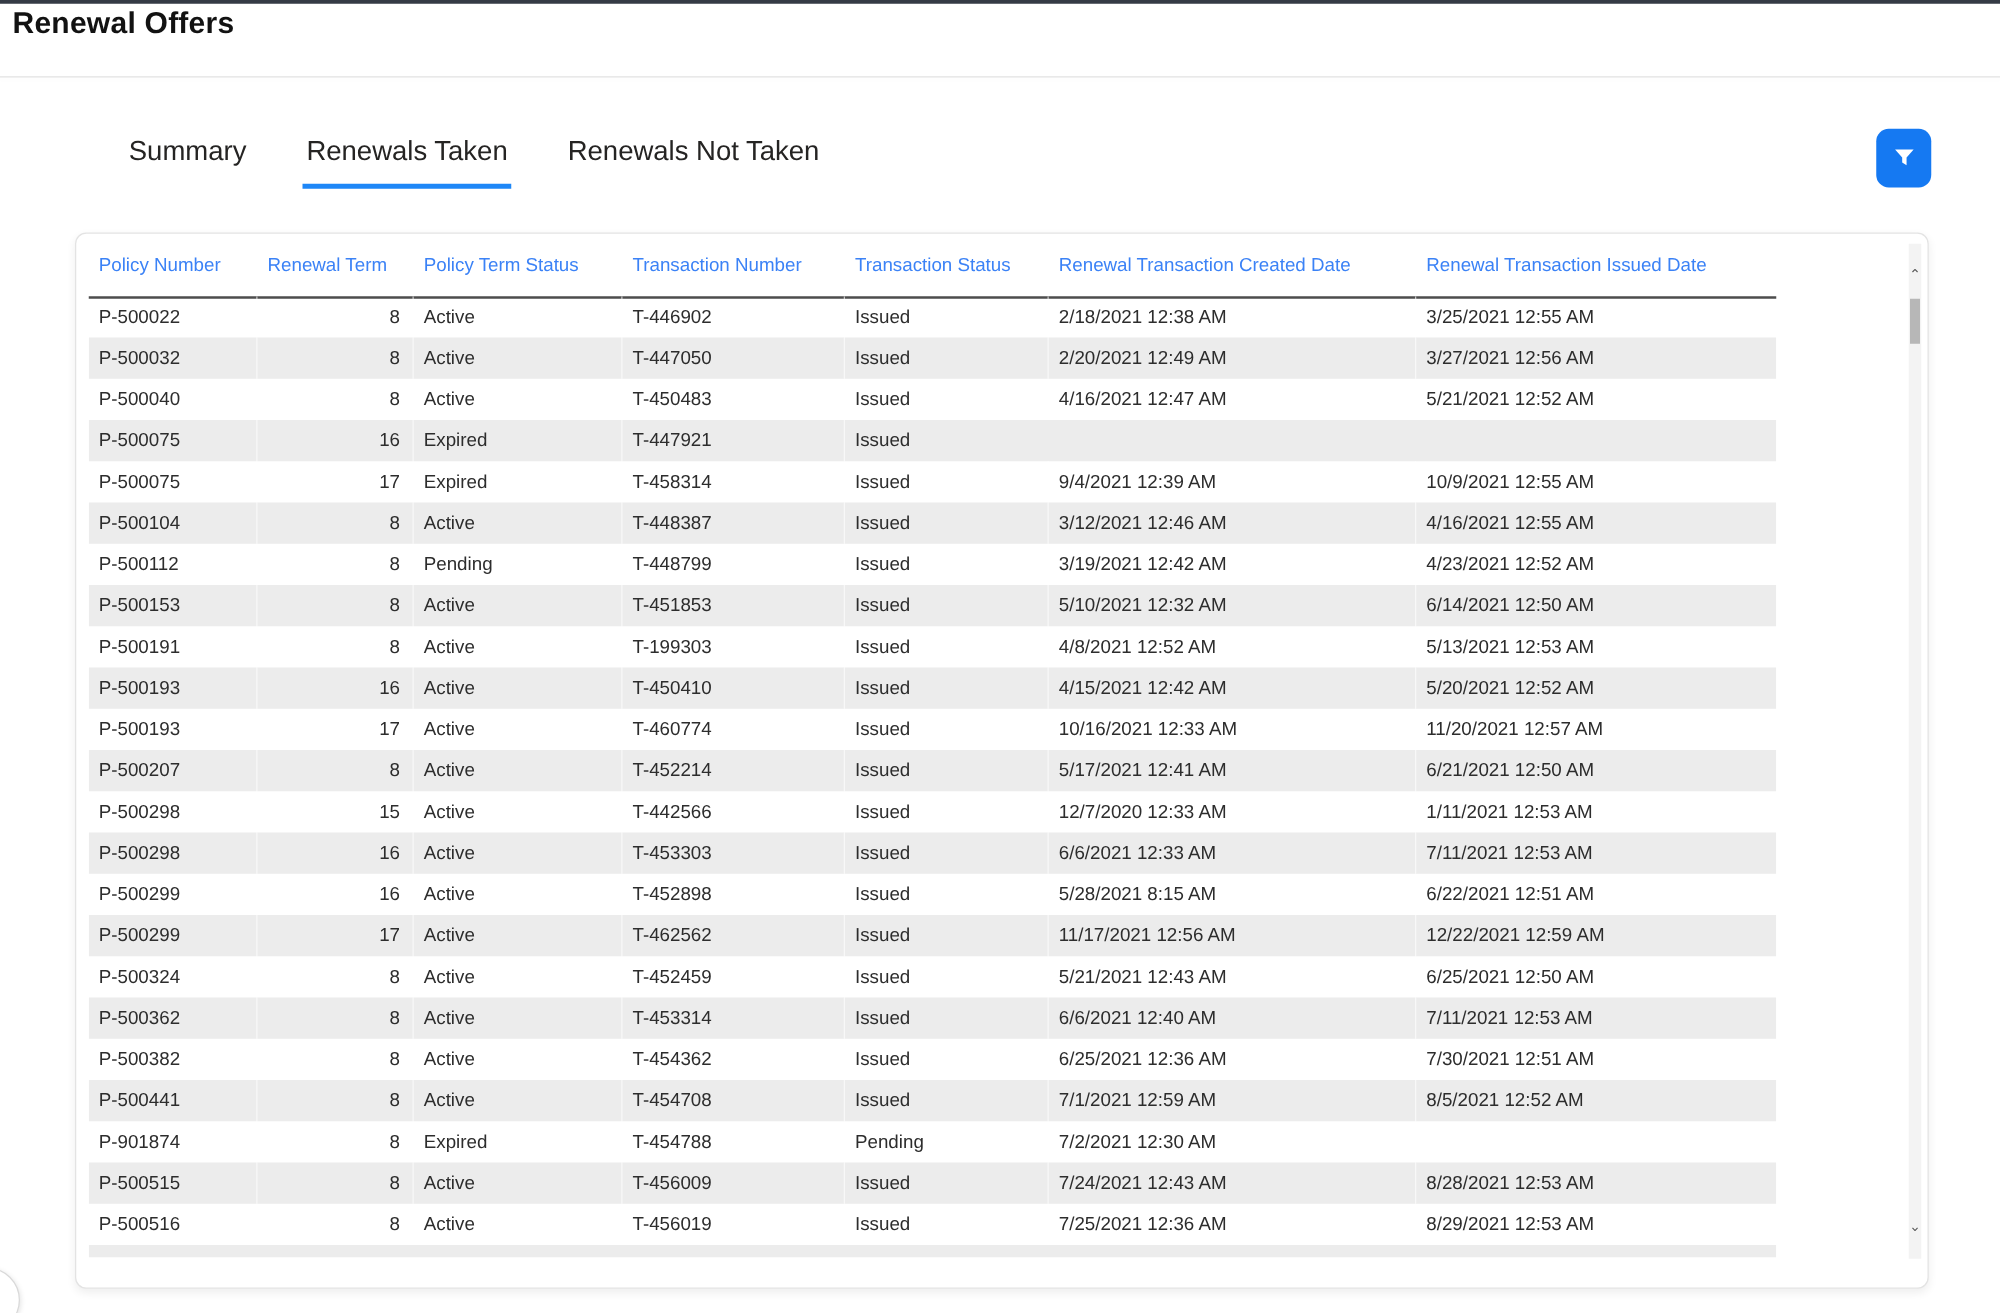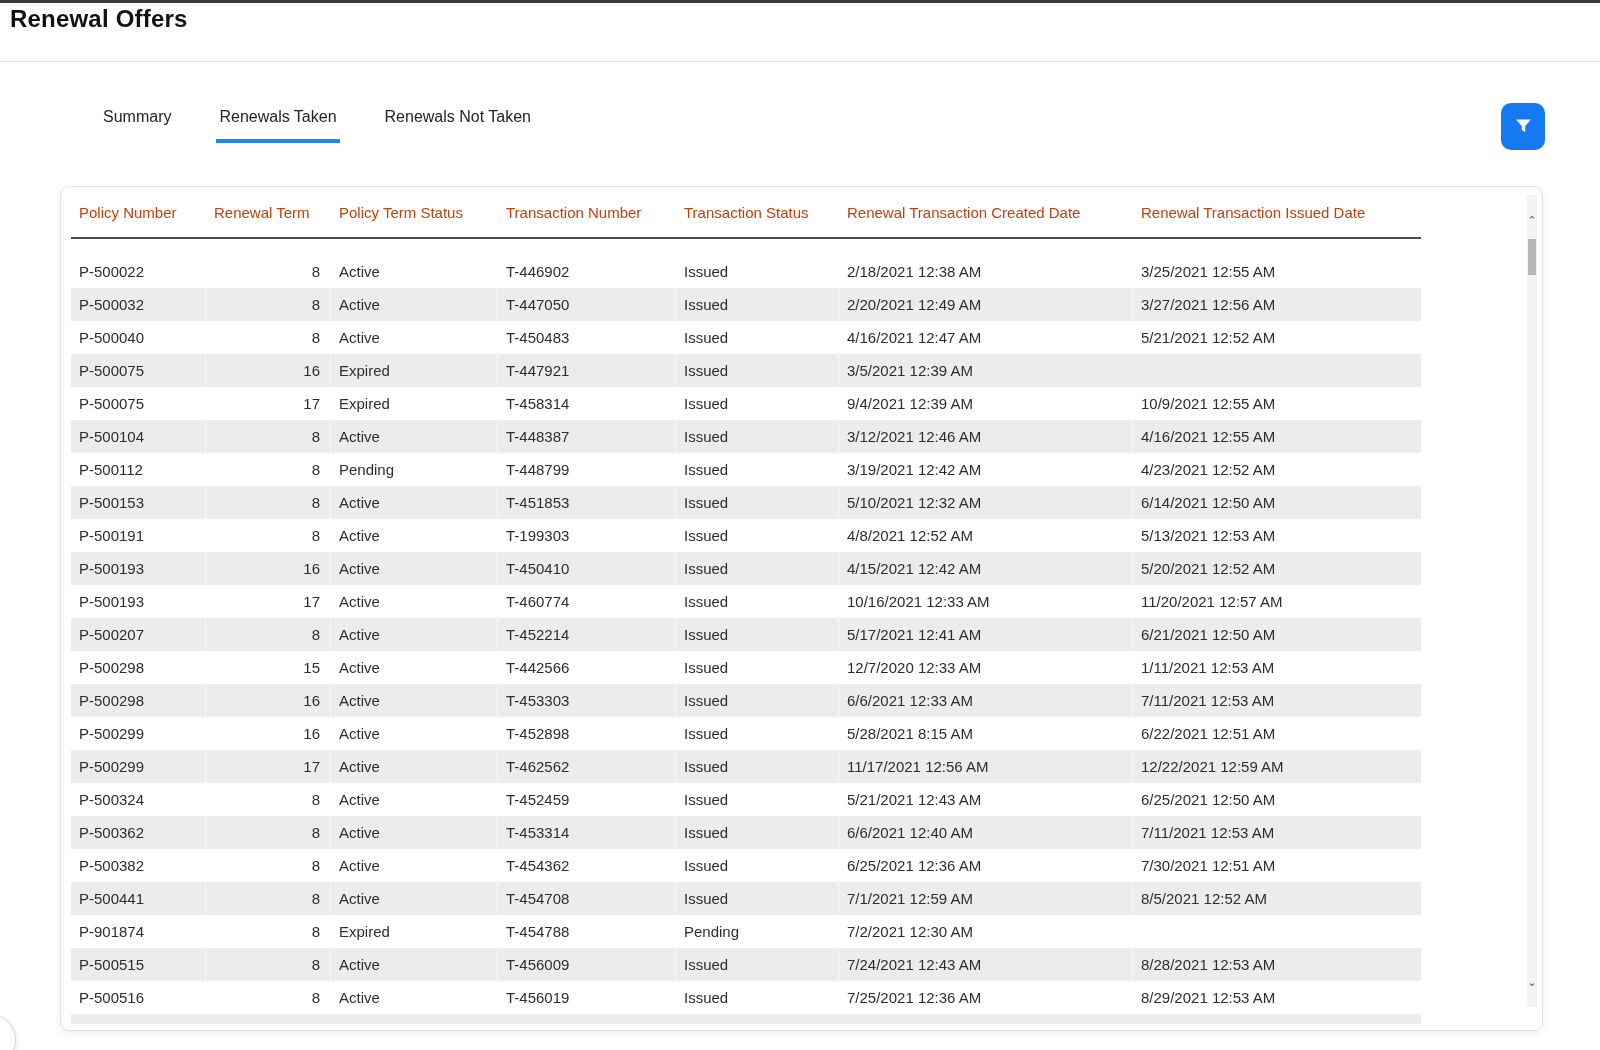--- a/index.html
+++ b/index.html
@@ -8,40 +8,40 @@
 
   .top-border { position:absolute; left:0; top:0; width:1600px; height:3px; background:#353b45; }
 
   .page-title { position:absolute; left:10px; top:5px; font-size:24px; font-weight:bold;
                 color:#121212; letter-spacing:0.2px; }
 
   .title-divider { position:absolute; left:0; top:61px; width:1600px; height:1px; background:#e2e2e2;
                    box-shadow:0 2px 4px rgba(0,0,0,0.04); }
 
   .tabs { position:absolute; left:100px; top:108px; display:flex; gap:42px; }
-  .tab { font-size:16px; color:#252423; padding:0 3px 13px 3px; cursor:pointer;
+  .tab { font-size:22px; color:#252423; padding:0 3px 13px 3px; cursor:pointer;
          border-bottom:4px solid transparent; white-space:nowrap; }
   .tab.active { border-bottom-color:#1E87F7; }
 
   .filter-btn { position:absolute; left:1501px; top:103px; width:44px; height:47px;
                 background:#1579F2; border:none; border-radius:10px; cursor:pointer;
                 display:flex; align-items:center; justify-content:center; }
   .filter-btn svg { width:21px; height:21px; }
 
   .card { position:absolute; left:60px; top:186px; width:1483px; height:845px;
           background:#fff; border:1px solid #e3e3e3; border-radius:9px;
           box-shadow:0 3px 8px rgba(0,0,0,0.07); overflow:hidden; }
 
   .tablegrid { display:grid; grid-template-columns:135px 125px 167px 178px 163px 294px 288px; }
 
   .thead { position:absolute; left:10px; top:0; width:1350px; height:52px; align-items:center;
            border-bottom:2px solid #4d4d4d; }
-  .th { font-size:15px; color:#c2410c; padding-left:8px; white-space:nowrap; overflow:hidden; cursor:pointer; }
-
-  .tbody { position:absolute; left:10px; top:68px; width:1350px; height:769px; overflow:hidden; }
+  .th { font-size:15px; color:#3b82f6; padding-left:8px; white-space:nowrap; overflow:hidden; cursor:pointer; }
+
+  .tbody { position:absolute; left:10px; top:50px; width:1350px; height:769px; overflow:hidden; }
   .trow { height:33px; align-items:center; }
   .trow:nth-child(even) { background:#ececec; }
   .cell { font-size:15px; color:#2d2d2d; line-height:33px; padding-left:8px; white-space:nowrap;
           overflow:hidden; height:33px; border-right:1px solid rgba(255,255,255,0.65); }
   .cell:last-child { border-right:none; }
   .cell.num { text-align:right; padding-right:10px; padding-left:0; }
   .partial-row { height:10px; background:#ececec; }
 
   .vscroll { position:absolute; left:1466px; top:8px; width:10px; height:812px; background:#f3f3f3; }
   .scroll-arrow { position:absolute; left:0; width:10px; height:22px; color:#555; font-size:11px;
@@ -114,21 +114,20 @@
         <div class="cell">Issued</div>
         <div class="cell">4/16/2021 12:47 AM</div>
         <div class="cell">5/21/2021 12:52 AM</div>
       </div>
       <div class="trow tablegrid">
         <div class="cell">P-500075</div>
         <div class="cell num">16</div>
         <div class="cell">Expired</div>
         <div class="cell">T-447921</div>
         <div class="cell">Issued</div>
-        <div class="cell">3/5/2021 12:39 AM</div>
       </div>
       <div class="trow tablegrid">
         <div class="cell">P-500075</div>
         <div class="cell num">17</div>
         <div class="cell">Expired</div>
         <div class="cell">T-458314</div>
         <div class="cell">Issued</div>
         <div class="cell">9/4/2021 12:39 AM</div>
         <div class="cell">10/9/2021 12:55 AM</div>
       </div>

